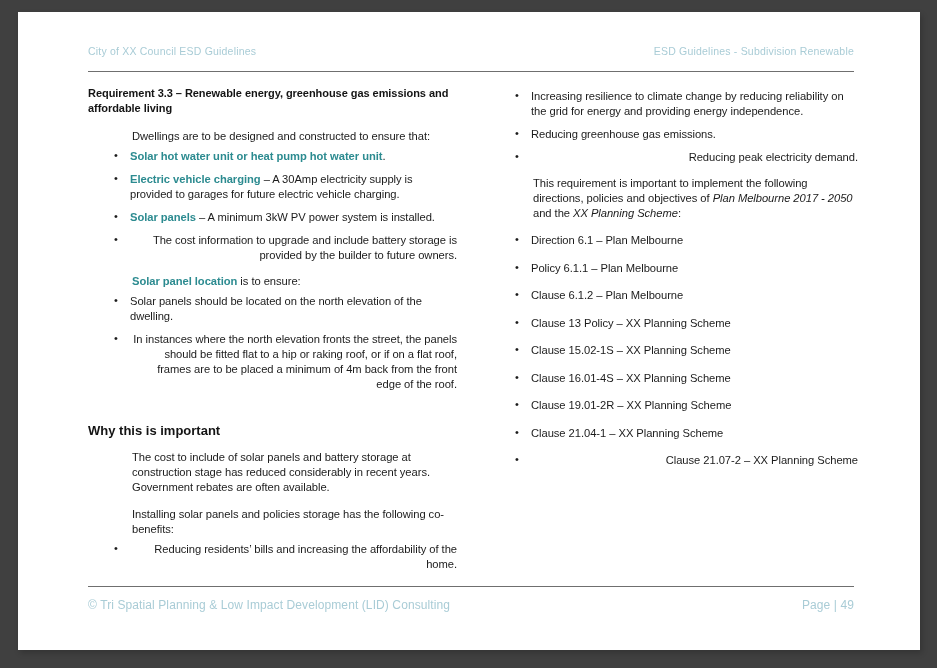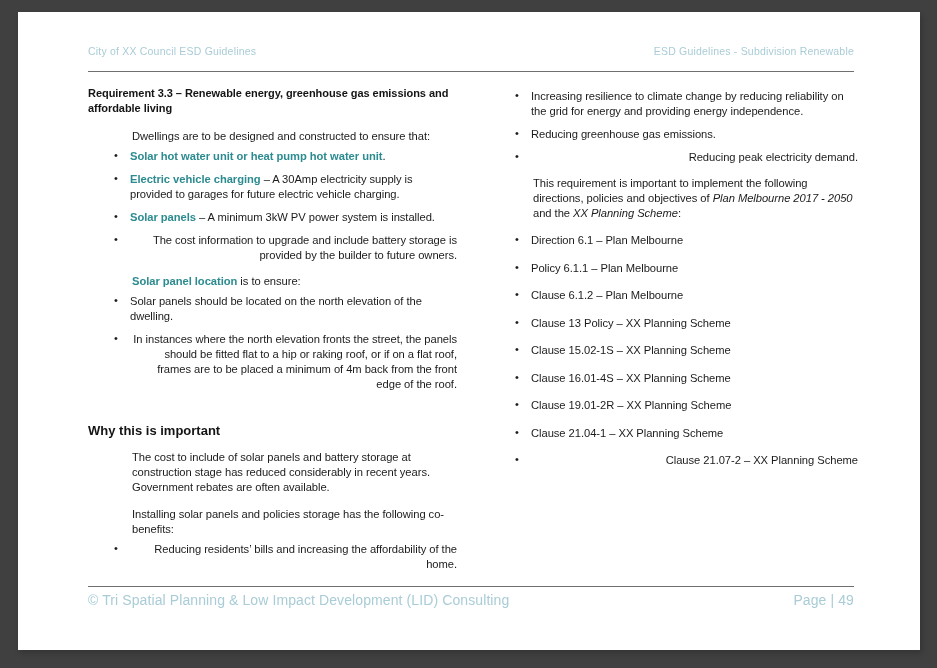--- a/index.html
+++ b/index.html
@@ -133,24 +133,25 @@
   .ftr {
     position: absolute;
     left: 70px;
     top: 580px;
     width: 766px;
     display: flex;
     justify-content: space-between;
     align-items: baseline;
   }
   .ftr-text {
-    font-size: 14px;
+    font-size: 12px;
     color: #a9ccd6;
     letter-spacing: 0.1px;
     white-space: nowrap;
+    margin-top: 6px;
   }
 </style>
 </head>
 <body>
 
 <div id="viewport">
   <div id="page">
 
     <div class="hdr">
       <div class="hdr-text">City of XX Council ESD Guidelines</div>

